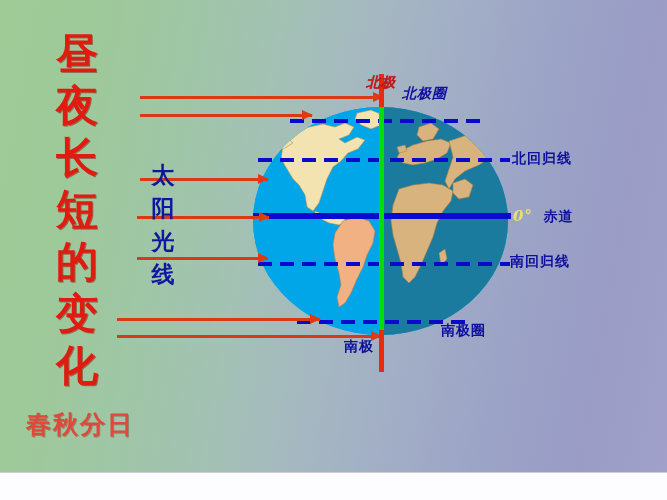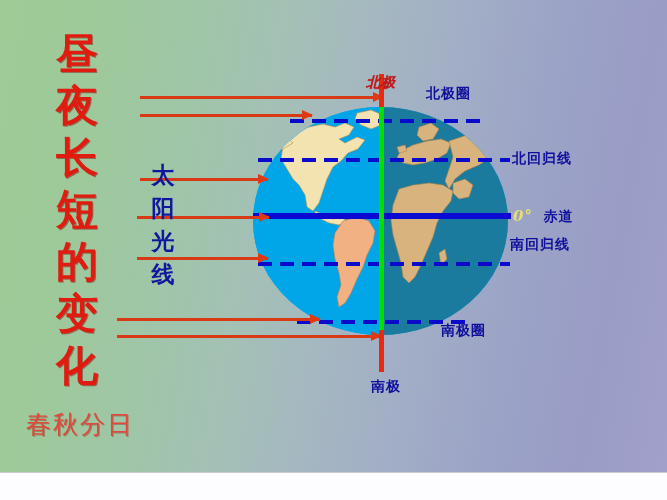--- a/index.html
+++ b/index.html
@@ -44,21 +44,21 @@
     line-height:52px;
     letter-spacing:0;
     text-align:center;
     text-shadow:1px 1px 0 rgba(120,0,0,.45);
   }
   #title span{display:block;}
   #subtitle{
     position:absolute;left:26px;top:408px;
     color:#e0483c;
     font-family:"DejaVu Serif","Liberation Serif",serif;
-    font-weight:normal;
+    font-weight:bold;
     font-size:25px;
     letter-spacing:2px;
     text-shadow:1px 1px 0 rgba(120,20,0,.35);
   }
 
   
   #sunray-label{
     position:absolute;left:146px;top:158px;width:34px;
     color:#10179e;
     font-family:"DejaVu Serif","Liberation Serif",serif;
@@ -218,28 +218,28 @@
     <div class="latline dashed" style="top:158px;left:258px;width:252px;"></div>
     <div class="latline solidline" style="top:213px;left:253px;width:258px;"></div>
     <div class="latline dashed" style="top:262px;left:258px;width:252px;"></div>
     <div class="latline dashed" style="top:320px;left:297px;width:176px;"></div>
 
     <div class="axis-red" style="top:74px;height:36px;"></div>
     <div id="axis-green"></div>
     <div class="axis-red" style="top:330px;height:42px;"></div>
 
     <div class="lbl red" style="left:366px;top:74px;font-style:italic;">北极</div>
-    <div class="lbl" style="left:426px;top:85px;">北极圈</div>
+    <div class="lbl" style="left:402px;top:85px;font-style:italic;">北极圈</div>
     <div class="lbl" style="left:512px;top:150px;">北回归线</div>
 
     <div class="eqgroup" style="left:513px;top:207px;">
       <span class="lbl zero" style="position:static;">0°</span>
       <span class="lbl" style="position:static;margin-left:6px;">赤道</span>
     </div>
 
-    <div class="lbl" style="left:510px;top:236px;">南回归线</div>
+    <div class="lbl" style="left:510px;top:253px;">南回归线</div>
     <div class="lbl" style="left:441px;top:322px;text-align:right;">南极圈</div>
-    <div class="lbl" style="left:371px;top:338px;margin-top:40px;">南极</div>
+    <div class="lbl" style="left:344px;top:338px;">南极</div>
 
   </div>
 
   <div id="bottomstrip"></div>
 </div>
 
 </body></html>

